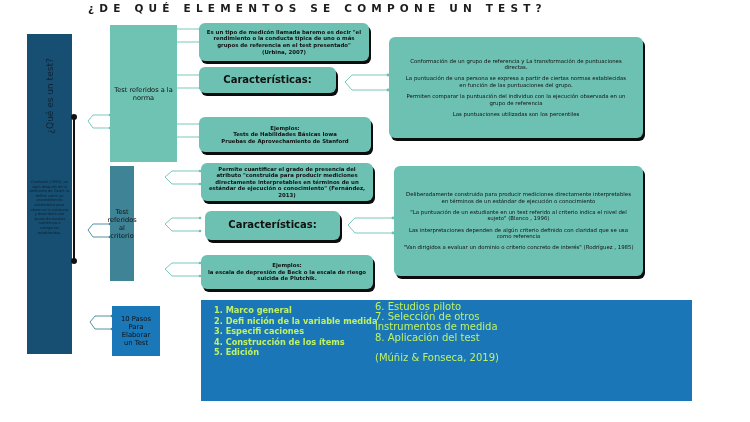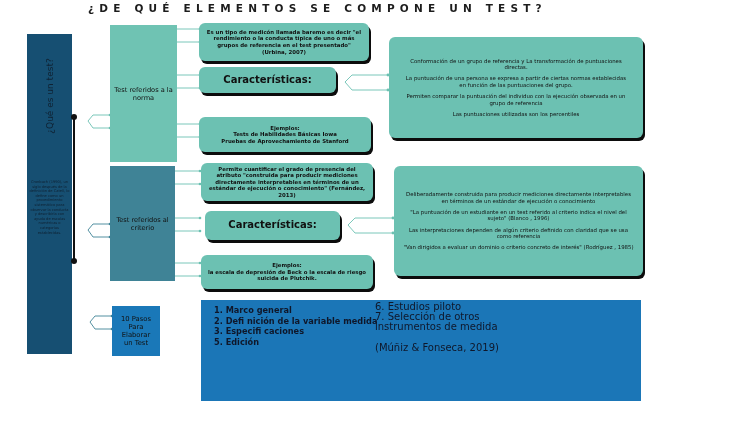--- a/index.html
+++ b/index.html
@@ -29,38 +29,38 @@
     .vline {
       position: absolute; left: 73px; top: 117px; width: 2px; height: 144px; background: #111;
     }
     .dot { position: absolute; width: 6px; height: 6px; border-radius: 50%; background: #111; }
 
     .cat {
       position: absolute; display: flex; align-items: center; justify-content: center;
       text-align: center; font-size: 6.6px; line-height: 8px; color: #111;
     }
     .cat-norm { left: 110px; top: 25px; width: 67px; height: 137px; background: #6fc3b3; }
-    .cat-crit { left: 110px; top: 166px; width: 65px; height: 115px; background: #3f8396; }
+    .cat-crit { left: 110px; top: 166px; width: 24px; height: 115px; background: #3f8396; }
     .cat-steps { left: 112px; top: 306px; width: 48px; height: 50px; background: #1a78b8; font-size: 6.8px; line-height: 8px; }
 
     .tbox {
       position: absolute; background: #6cc1b2; border-radius: 6px;
       box-shadow: 2px 3px 0 #0c0c0c;
       display: flex; align-items: center; justify-content: center;
       text-align: center; color: #111; font-size: 5.4px; line-height: 6.6px; font-weight: 600;
     }
     .tbox.big { font-size: 10px; font-weight: 600; }
     .tbox.side { box-shadow: 2px 3px 0 #0c0c0c; font-weight: 500; }
     .tbox .inner { padding: 2px 5px; }
     .tbox .inner p { margin-bottom: 4.5px; }
     .tbox .inner p:last-child { margin-bottom: 0; }
 
     .bluebox {
-      position: absolute; left: 201px; top: 300px; width: 440px; height: 101px;
-      background: #1b76b7; color: #0f172a;
+      position: absolute; left: 201px; top: 300px; width: 491px; height: 101px;
+      background: #1b76b7; color: #bef264;
     }
     .bluebox .col1 { position: absolute; left: 13px; top: 5px; font-size: 8.2px; line-height: 10.5px; font-weight: 700; }
     .bluebox .col2 { position: absolute; left: 174px; top: 2px; width: 150px; font-size: 10px; line-height: 10.2px; }
     .bluebox .col2 .cite { margin-top: 10px; }
 
     .conn { position: absolute; }
   </style>
 </head>
 <body>
 
@@ -184,20 +184,22 @@
     <p>Las interpretaciones dependen de algún criterio definido con claridad que se usa como referencia</p>
     <p>"Van dirigidos a evaluar un dominio o criterio concreto de interés" (Rodríguez , 1985)</p>
   </div>
 </div>
 
 <div class="bluebox">
   <div class="col1">
     <div>1. Marco general</div>
     <div>2. Defi nición de la variable medida</div>
     <div>3. Especifi caciones</div>
+    <div>4. Construcción de los ítems</div>
     <div>5. Edición</div>
   </div>
   <div class="col2">
     <div>6. Estudios piloto</div>
     <div>7. Selección de otros instrumentos de medida</div>
+    <div>8. Aplicación del test</div>
     <div class="cite">(Múñiz &amp; Fonseca, 2019)</div>
   </div>
 </div>
 
 </body></html>

